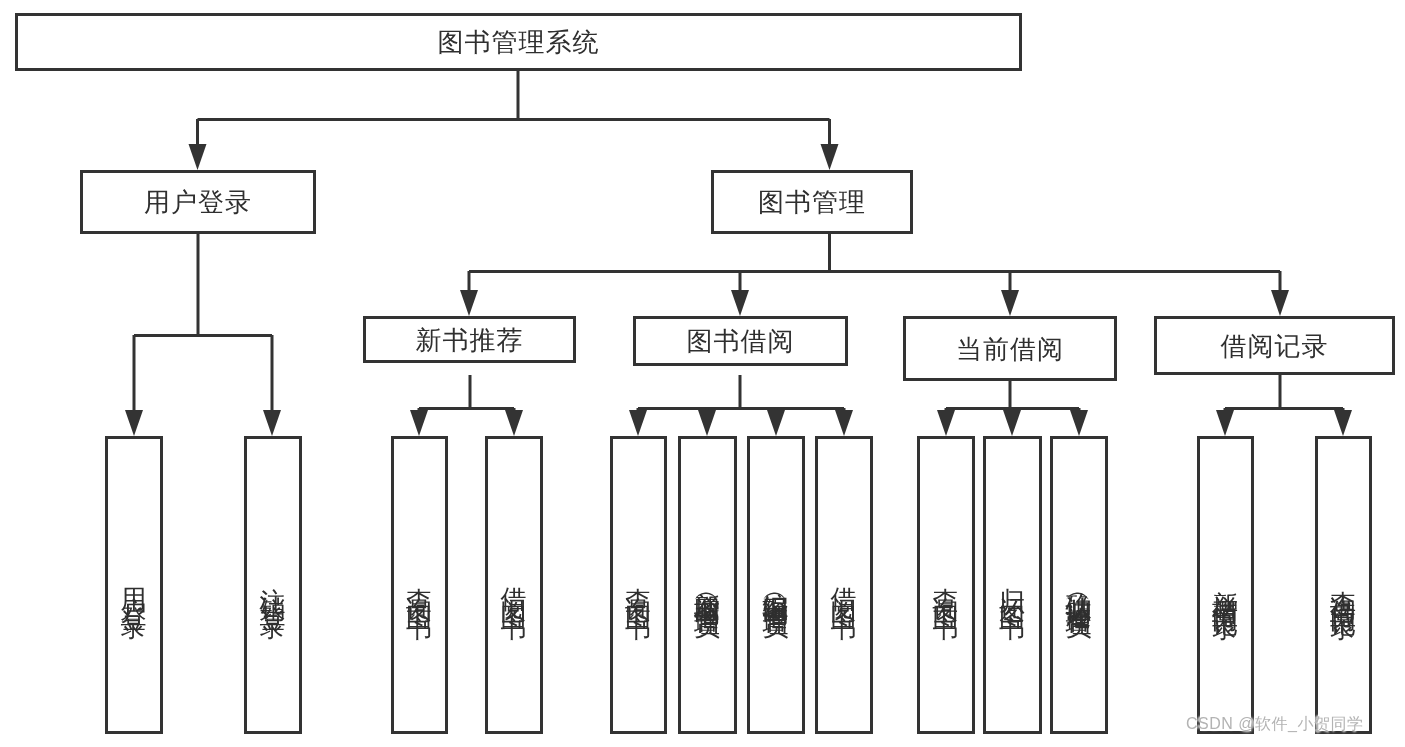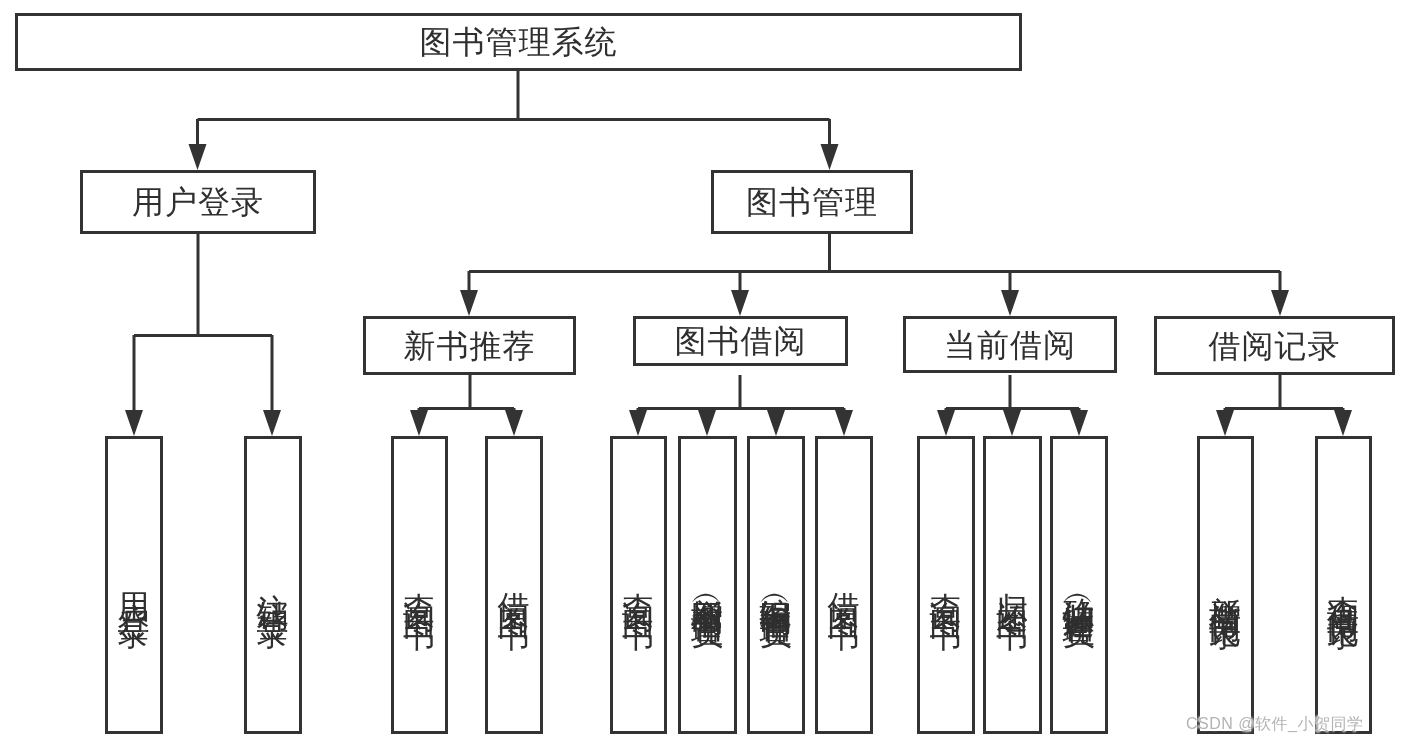--- a/index.html
+++ b/index.html
@@ -13,21 +13,21 @@
   #wires{position:absolute;left:0;top:0;width:1405px;height:747px;}
   .node{
     position:absolute;
     box-sizing:border-box;
     border:3px solid #333333;
     background:#ffffff;
     display:flex;
     align-items:center;
     justify-content:center;
     color:#2f2f2f;
-    font-size:32px;
+    font-size:26px;
     line-height:1;
     text-align:center;
     white-space:nowrap;
   }
   .node.h{letter-spacing:1px;}
   .node.v span{
     writing-mode:vertical-rl;
     display:block;
   }
   .ls9 span{letter-spacing:9px;}
@@ -120,23 +120,23 @@
       <polygon points="1216,410 1234,410 1225,436"></polygon>
       <polygon points="1334,410 1352,410 1343,436"></polygon>
     </g>
   </svg>
 
   <div class="node h" style="left:15px;top:13px;width:1007px;height:58px">图书管理系统</div>
 
   <div class="node h" style="left:80px;top:170px;width:236px;height:64px">用户登录</div>
   <div class="node h" style="left:711px;top:170px;width:202px;height:64px">图书管理</div>
 
-  <div class="node h" style="left:363px;top:316px;width:213px;height:59px">新书推荐</div>
+  <div class="node h" style="left:363px;top:316px;width:213px;height:47px">新书推荐</div>
   <div class="node h" style="left:633px;top:316px;width:215px;height:50px">图书借阅</div>
-  <div class="node h" style="left:903px;top:316px;width:214px;height:57px">当前借阅</div>
+  <div class="node h" style="left:903px;top:316px;width:214px;height:65px">当前借阅</div>
   <div class="node h" style="left:1154px;top:316px;width:241px;height:59px">借阅记录</div>
 
   <div class="node v ls9" style="left:105px;top:436px;width:58px;height:298px">
     <span>用户登录</span>
   </div>
   <div class="node v ls9" style="left:244px;top:436px;width:58px;height:298px">
     <span>注销登录</span>
   </div>
 
   <div class="node v ls9" style="left:391px;top:436px;width:57px;height:298px">

